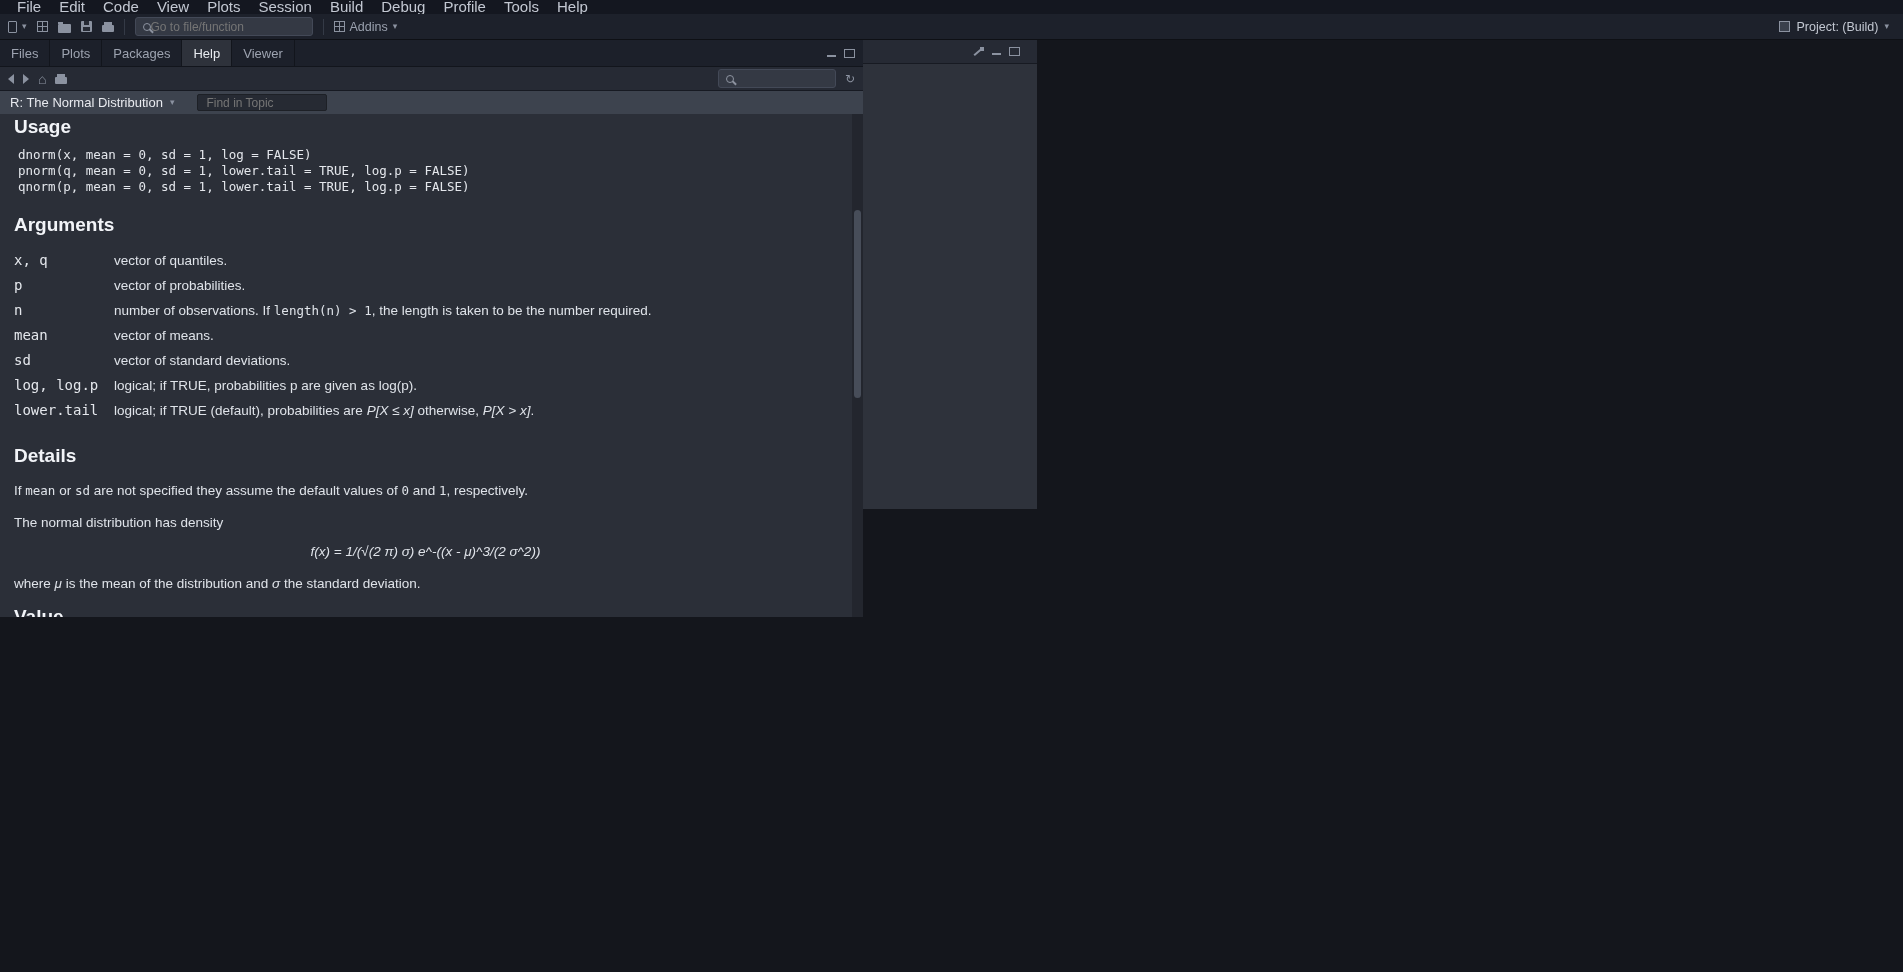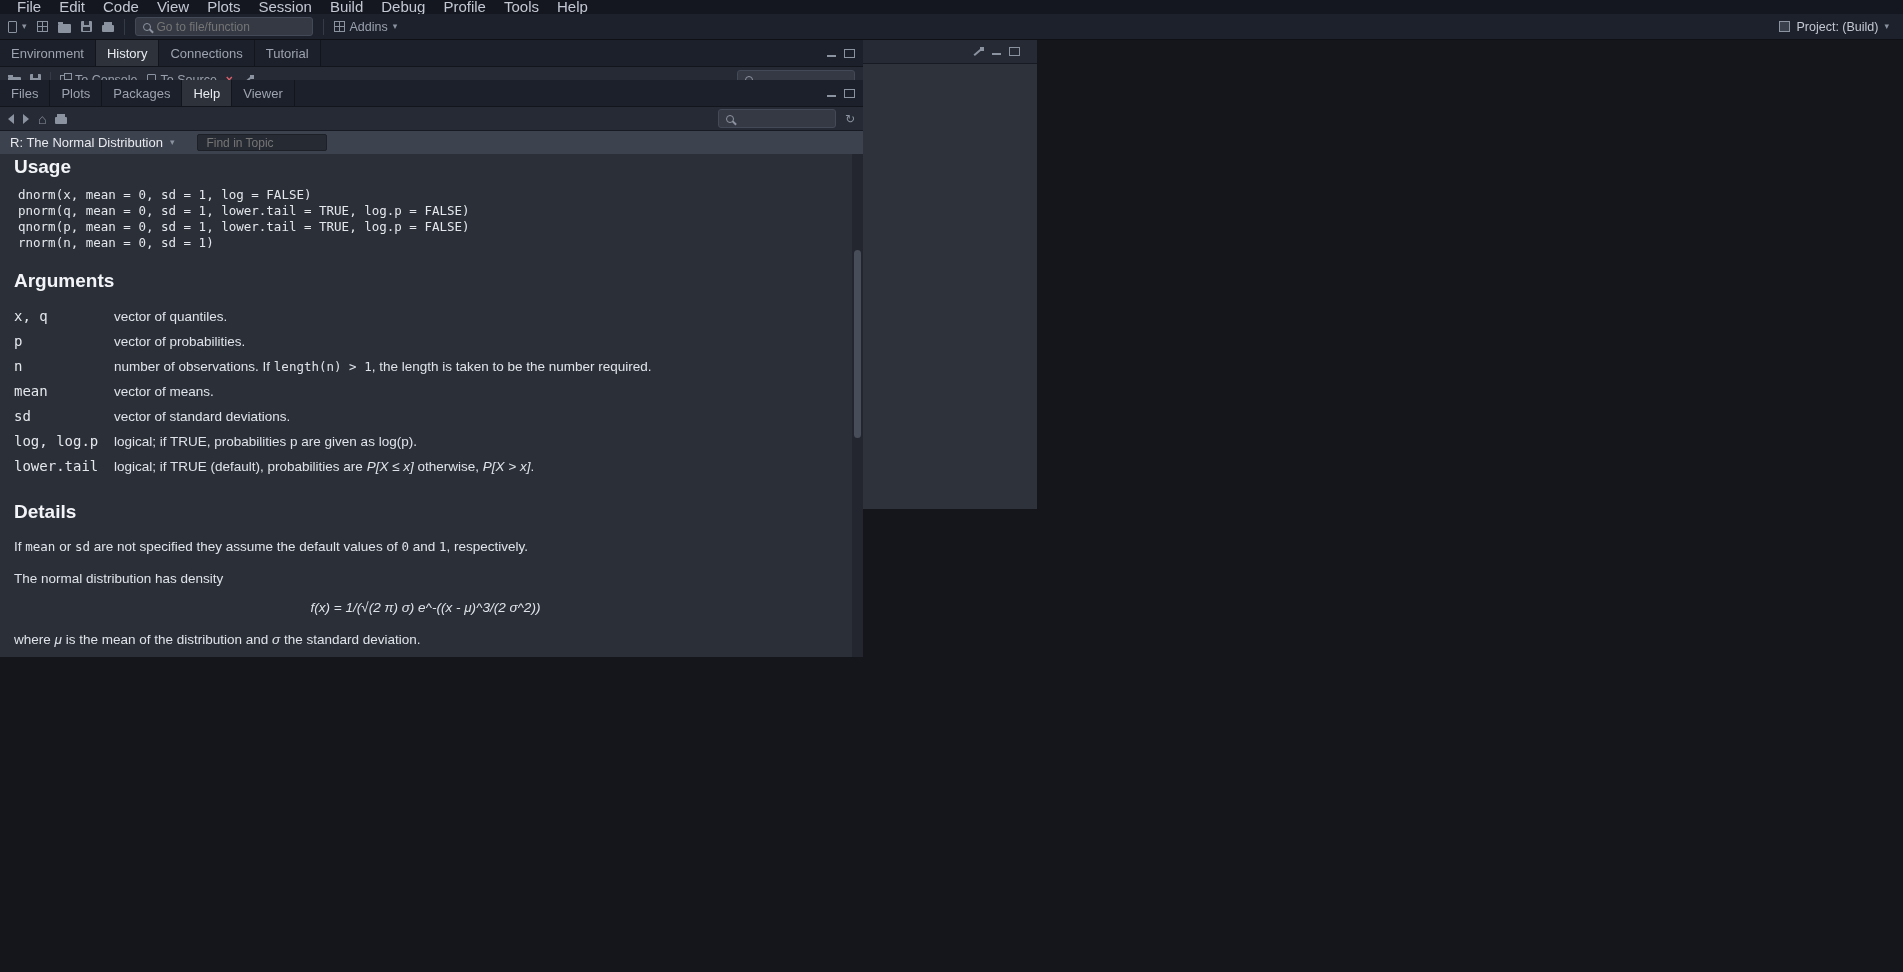--- a/index.html
+++ b/index.html
@@ -57,21 +57,21 @@
   .ic-run::after { content:''; position:absolute; left:3px; top:2px; border-left:5px solid #6fbf5e;
     border-top:3px solid transparent; border-bottom:3px solid transparent; }
   .ic-broom { width:12px; height:12px; position:relative; }
   .ic-broom::before { content:''; position:absolute; left:1px; top:5px; width:10px; height:2px; background:#8b92a0; transform:rotate(-40deg); }
   .ic-broom::after { content:''; position:absolute; right:0; top:1px; width:4px; height:4px; background:#8b92a0; }
   .ic-cube { width:11px; height:11px; border:1px solid #8b92a0; background:#3a404c; }
   .ic-section { width:9px; height:9px; background:#d7a83f; border-radius:2px; }
   .chk { width:11px; height:11px; border:1px solid #767d8a; border-radius:2px; background:#2a2e37; flex:0 0 auto; }
   .redx { color:#d9606a; font-weight:bold; font-size:12px; }
 
-  .searchbox { display:flex; align-items:center; gap:6px; background:#343944; border:1px solid #434957;
+  .searchbox { display:flex; align-items:center; gap:0; background:#343944; border:1px solid #434957;
     border-radius:3px; height:19px; padding:0 7px; }
   .searchbox input { background:transparent; border:none; outline:none; color:#8d93a0;
     font-size:12px; width:100%; font-family:"Liberation Sans",sans-serif; }
 
   
   #source-pane { left:0; top:40; width:1037px; height:460px; }
   .code-area { flex:1; overflow:hidden; background:#2e323b; }
   #code-lines { margin-top:-20px; }
   .cl { display:flex; height:28px; line-height:28px; white-space:pre;
     font-family:"DejaVu Sans Mono",monospace; font-size:22px; }
@@ -92,21 +92,21 @@
   .ct-path { color:#98a0ad; font-size:12.5px; }
   .console-body { flex:1; background:#2e323b; padding:8px 0 0 12px; overflow:hidden; }
   .cline { height:28px; line-height:28px; white-space:pre; font-family:"DejaVu Sans Mono",monospace; font-size:22px; }
 
   
   #env-pane { left:1040; top:40; width:863px; height:352px; }
   .hist-body { flex:1; background:#2e323b; padding:5px 0 0 10px; overflow:hidden; }
   .hline { height:30px; line-height:30px; white-space:pre; font-family:"DejaVu Sans Mono",monospace; font-size:22px; }
 
   
-  #help-pane { left:1040; top:395; width:863px; height:577px;margin-top:40px; }
+  #help-pane { left:1040; top:395; width:863px; height:577px; }
   .topicbar { flex:0 0 23px; background:#3d434e; display:flex; align-items:center; gap:7px;
     padding:0 10px; font-size:13px; color:#e8eaef; }
   .find-box { background:#262a33; border:1px solid #1d2026; height:17px; border-radius:2px;
     display:flex; align-items:center; padding:0 8px; margin-left:16px; width:130px; }
   .find-box input { background:transparent; border:none; outline:none; color:#969da9; font-size:12px; width:100%; }
   .help-body { flex:1; background:#2b2f38; color:#dfe3e9; padding:2px 26px 0 14px; overflow:hidden; position:relative; font-size:13.5px; }
   .help-h { font-size:19px; font-weight:bold; color:#f2f4f8; font-family:"Liberation Sans",sans-serif; }
   #usage-code { margin:9px 0 0 4px; }
   .ucode-line { font-family:"DejaVu Sans Mono",monospace; font-size:12.5px; line-height:16px; color:#e4e7ec; white-space:pre; }
   #h-args { margin-top:19px; }
@@ -394,21 +394,20 @@
       <span class="find-box">
         <input placeholder="Find in Topic" style="">
       </span>
     </div>
     <div class="help-body">
       <div class="help-h">Usage</div>
       <div id="usage-code">
           <div class="ucode-line">dnorm(x, mean = 0, sd = 1, log = FALSE)</div>
           <div class="ucode-line">pnorm(q, mean = 0, sd = 1, lower.tail = TRUE, log.p = FALSE)</div>
           <div class="ucode-line">qnorm(p, mean = 0, sd = 1, lower.tail = TRUE, log.p = FALSE)</div>
-          <div class="ucode-line">rnorm(n, mean = 0, sd = 1)</div>
         </div>
       <div class="help-h" id="h-args">Arguments</div>
       <div id="args-rows">
           <div class="arg-row">
             <span class="arg-term">x, q</span>
             <span class="arg-def"><span>vector of quantiles.</span></span>
           </div>
           <div class="arg-row">
             <span class="arg-term">p</span>
             <span class="arg-def"><span>vector of probabilities.</span></span>

